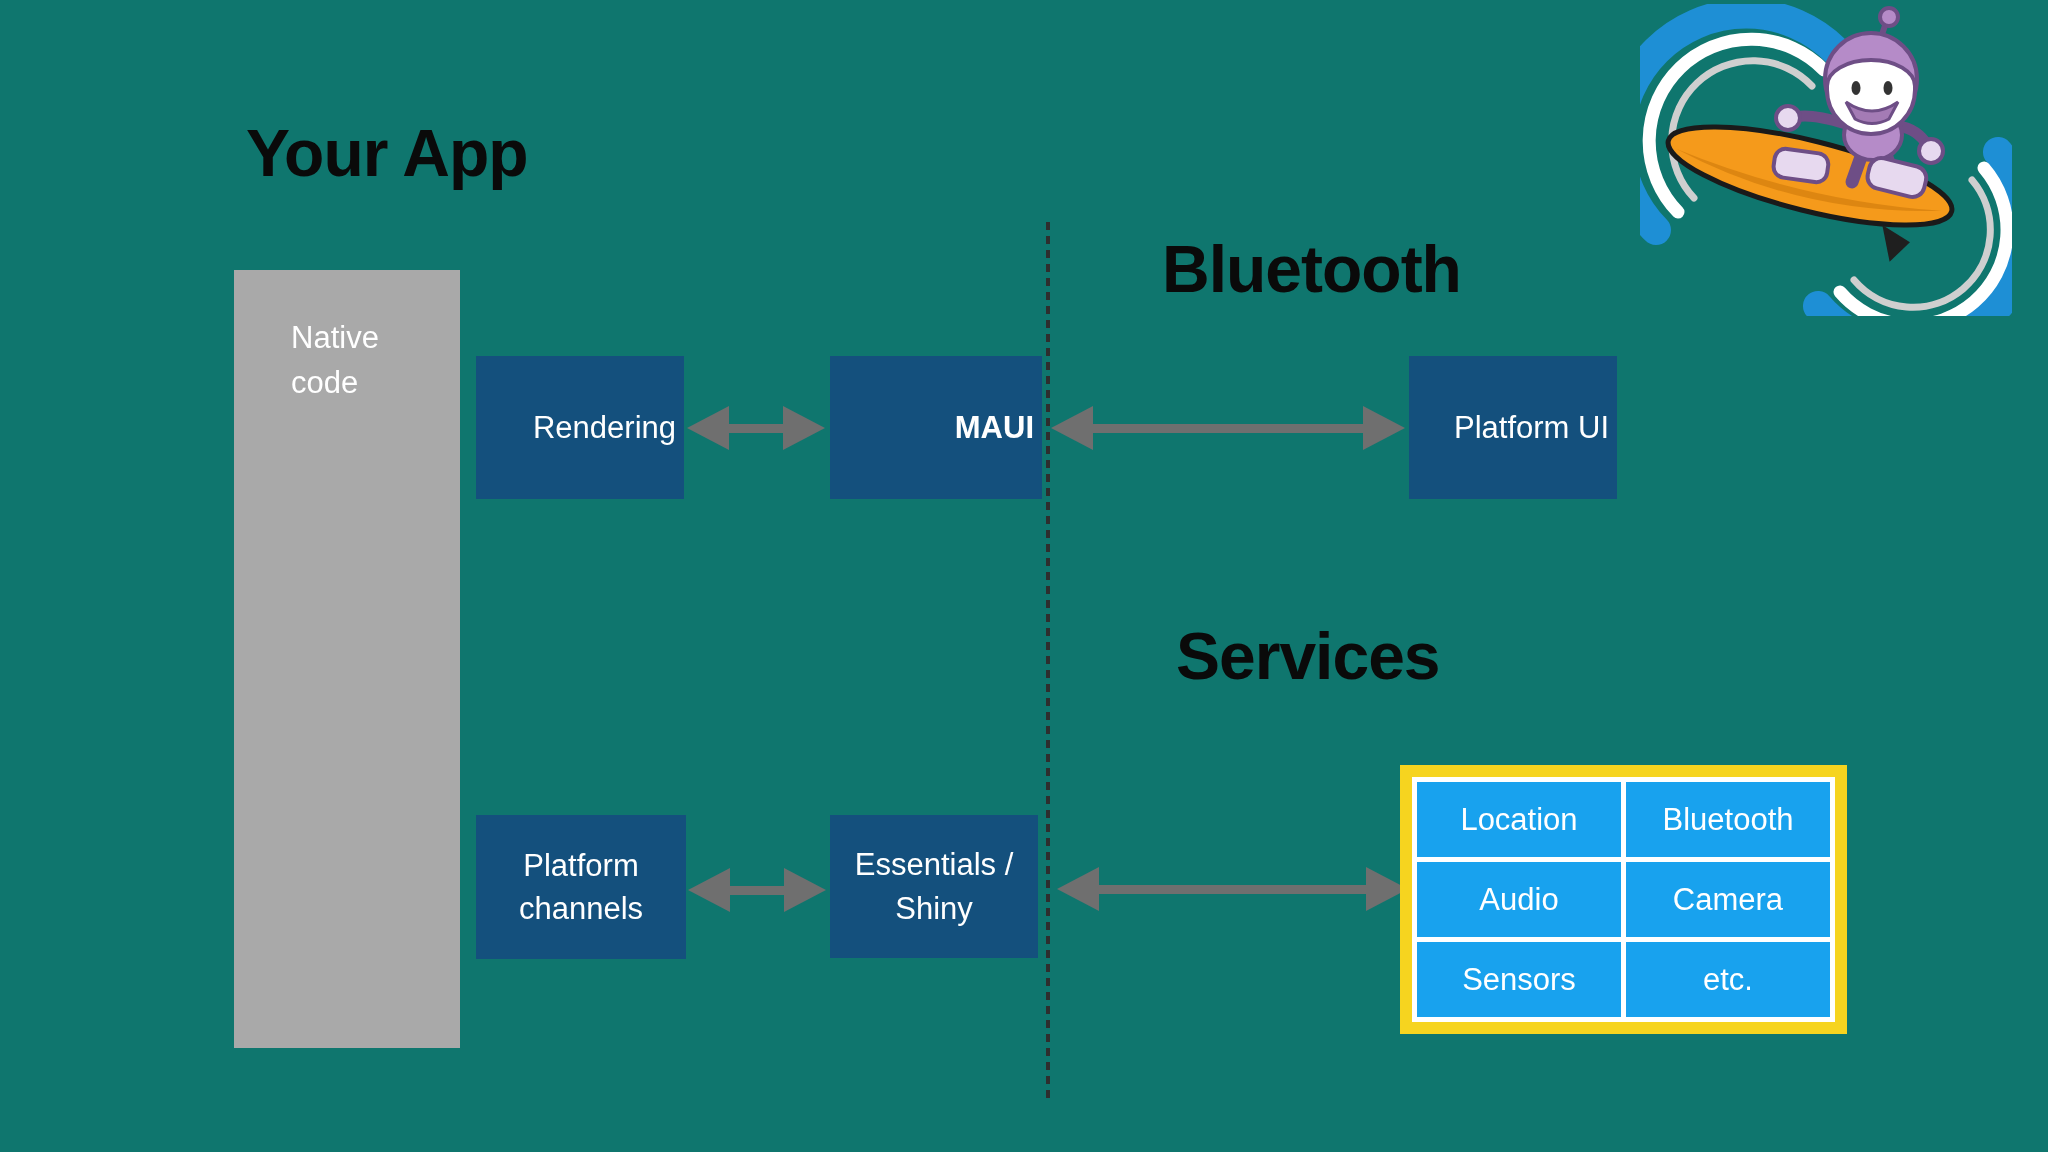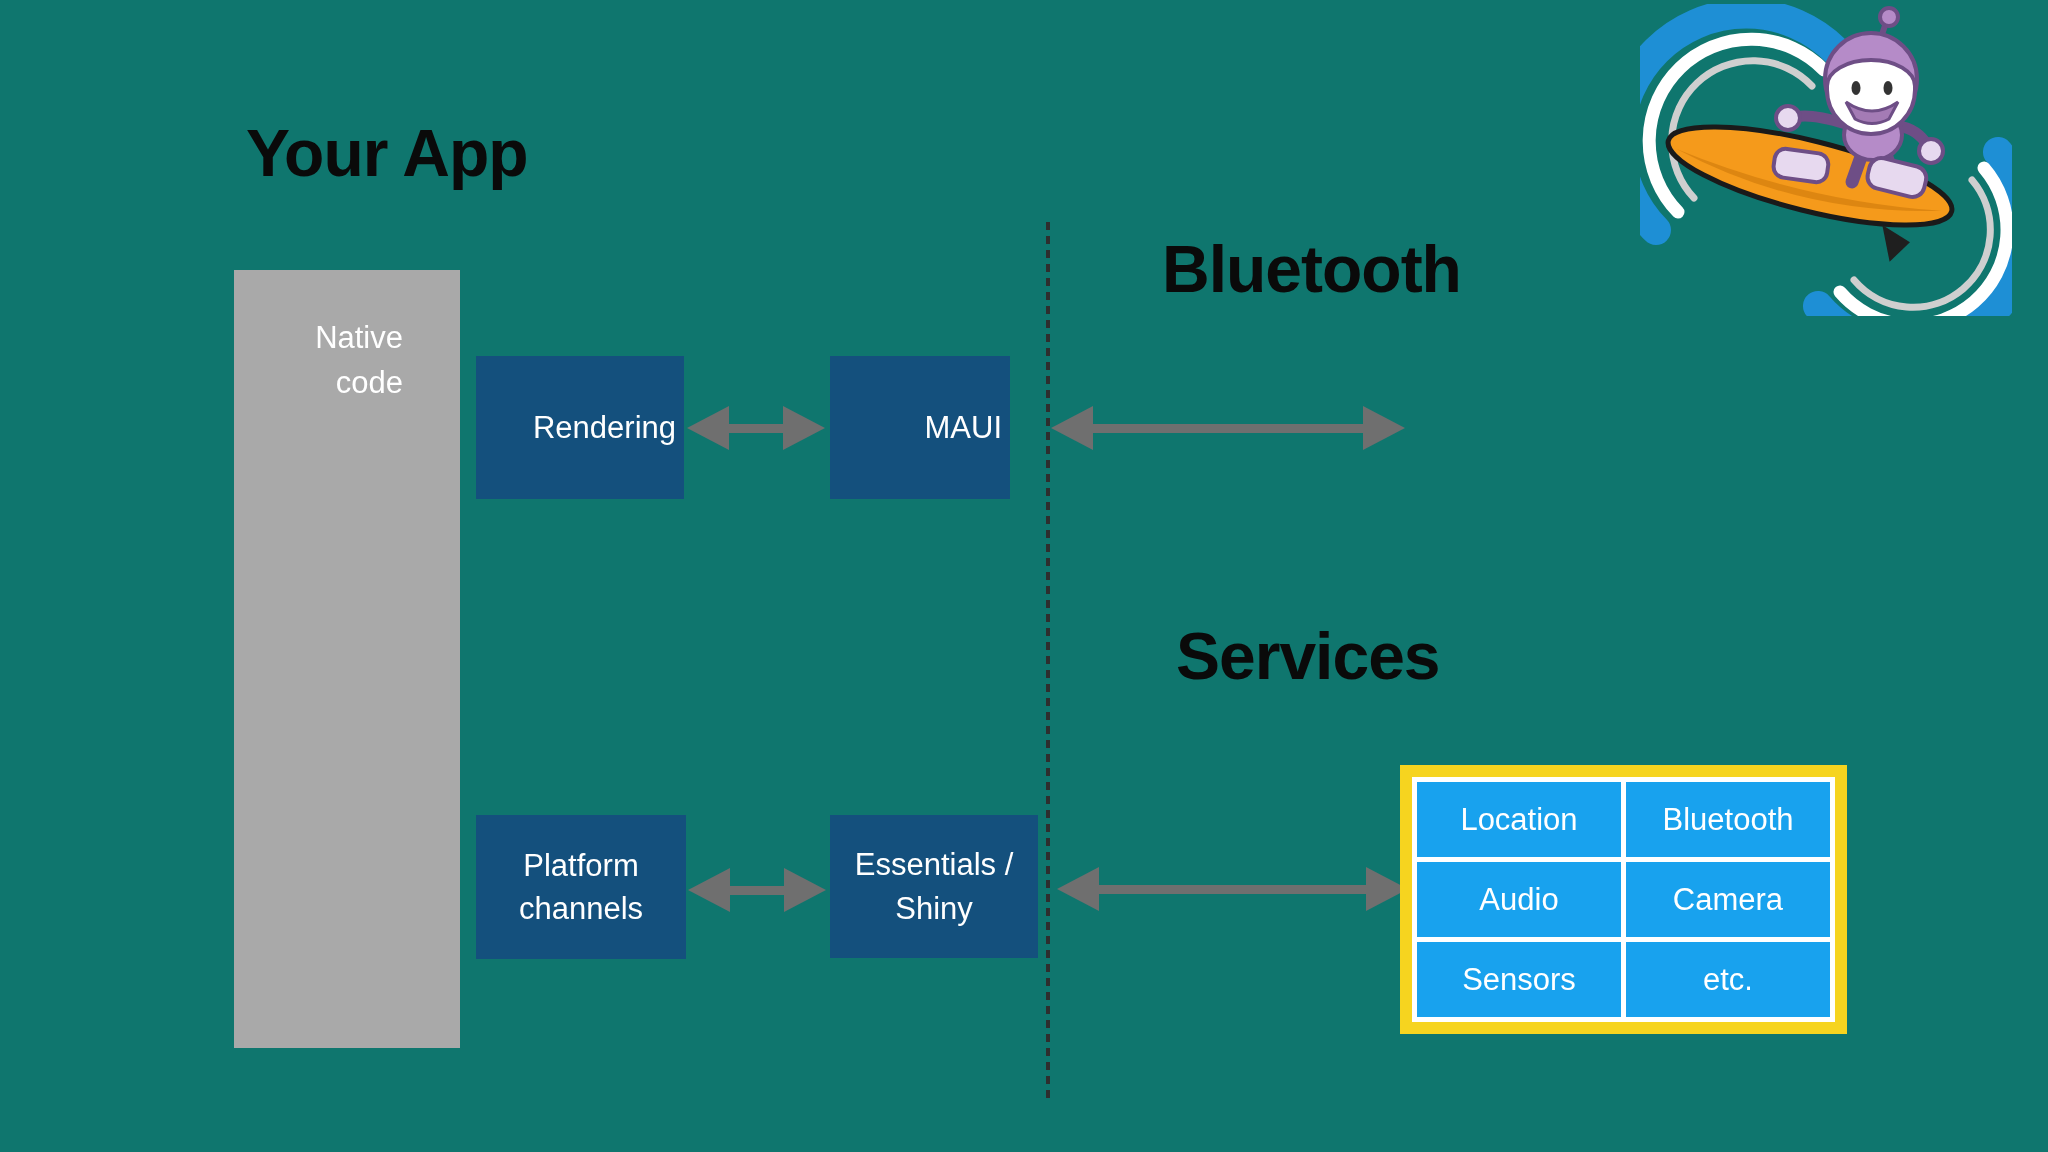--- a/index.html
+++ b/index.html
@@ -9,26 +9,26 @@
     --navy:#14507D;--native-gray:#A9A9A9;--arrow-gray:#6F6F6F;--cell-blue:#18A2EE;
     --table-yellow:#F6D41F;--heading-black:#0A0A0A;--divider-dark:#2E2E2E;
     --surfboard-orange:#F59A1B;--robot-purple:#B58BC8;--wave-blue:#1E8FD5;
   }
   .heading{position:absolute;font-weight:700;color:var(--heading-black);font-size:66px;line-height:1;letter-spacing:-1px;white-space:nowrap;}
   .your-app{left:246px;top:120px;}
   .platform{left:1162px;top:236px;}
   .services{left:1176px;top:623px;}
 
   .native-box{position:absolute;left:234px;top:270px;width:226px;height:778px;background:var(--native-gray);}
-  .native-label{max-width:112px;margin:46px auto 0;text-align:right;color:#fff;font-size:31px;line-height:1.45;}
+  .native-label{max-width:112px;margin:46px auto 0;text-align:left;color:#fff;font-size:31px;line-height:1.45;}
 
   .box{position:absolute;background:var(--navy);color:#fff;display:flex;align-items:center;justify-content:flex-end;text-align:center;font-size:31px;line-height:1.4;}
   .box span{padding:0 8px;}
   .rendering{left:476px;top:356px;width:208px;height:143px;}
-  .maui{left:830px;top:356px;width:180px;height:143px;}
+  .maui{left:830px;top:356px;width:212px;height:143px;font-weight:bold;}
   .platform-ui{left:1409px;top:356px;width:208px;height:143px;}
   .platform-channels{left:476px;top:815px;width:210px;height:144px;}
   .essentials{left:830px;top:815px;width:208px;height:143px;}
 
   .divider{position:absolute;left:1046px;top:222px;width:4px;height:876px;
     background:repeating-linear-gradient(to bottom,var(--divider-dark) 0 8px,transparent 8px 14px);}
 
   .arrow{position:absolute;height:46px;}
   .arrow .shaft{position:absolute;left:36px;right:36px;top:19px;height:9px;background:var(--arrow-gray);}
   .arrow .head-l,.arrow .head-r{position:absolute;top:1px;width:0;height:0;
@@ -58,20 +58,23 @@
 
   <div class="native-box">
     <div class="native-label">Native code</div>
   </div>
 
   <div class="box rendering">
     <span>Rendering</span>
   </div>
   <div class="box maui">
     <span>MAUI</span>
+  </div>
+  <div class="box platform-ui">
+    <span>Platform UI</span>
   </div>
   <div class="box platform-channels">
     <span>Platform channels</span>
   </div>
   <div class="box essentials">
     <span>Essentials / Shiny</span>
   </div>
 
   <div class="divider"></div>
 

